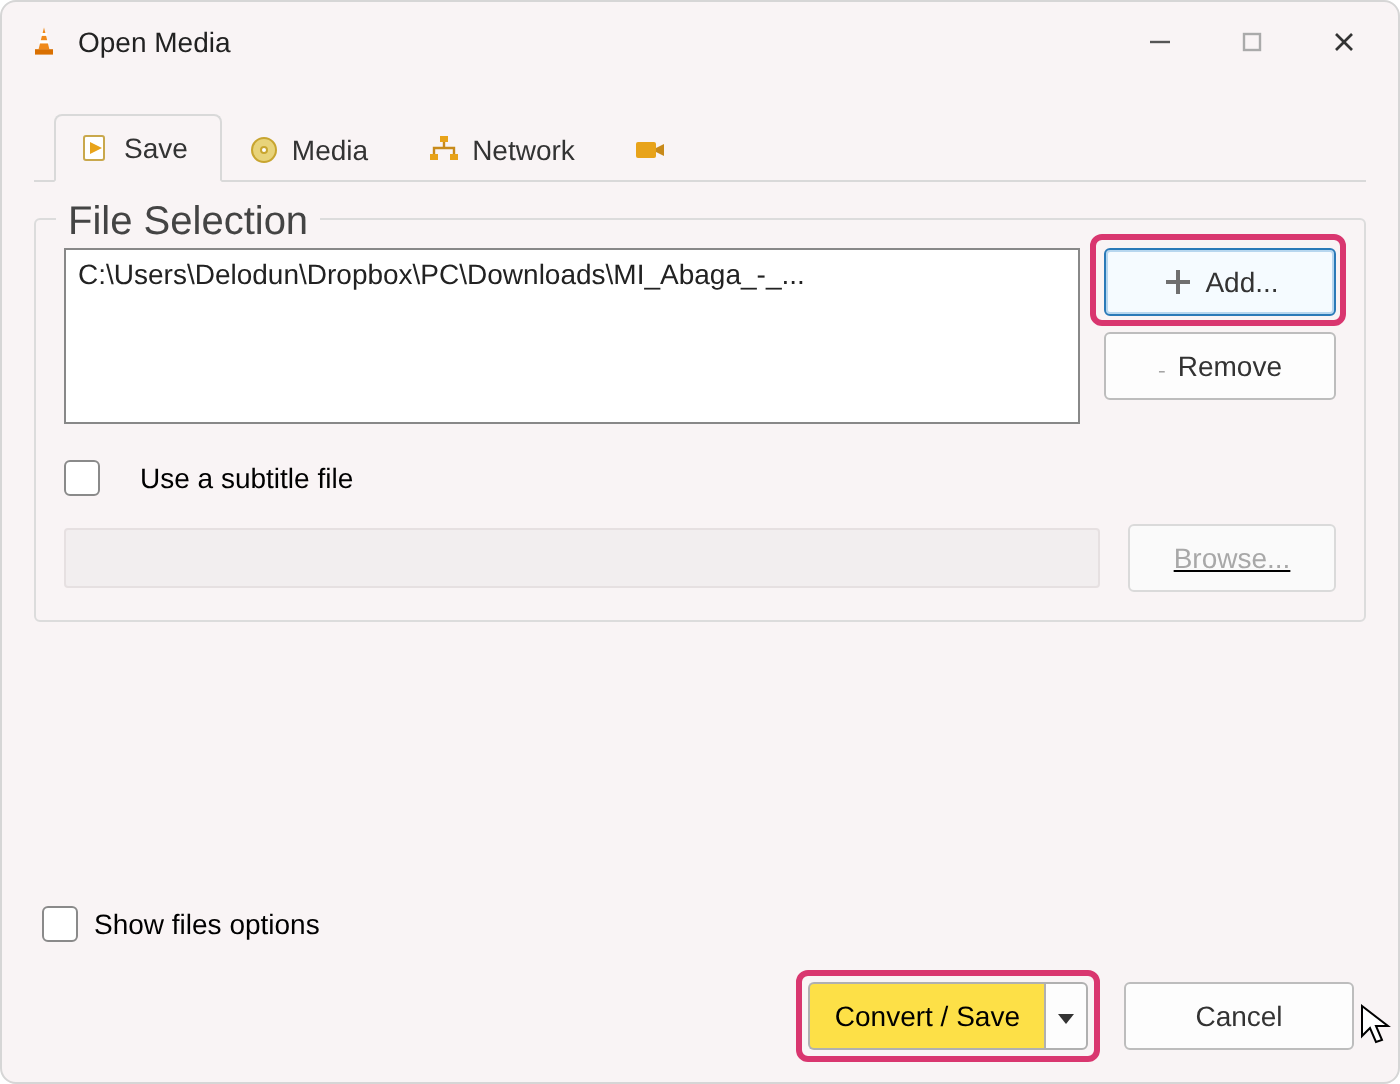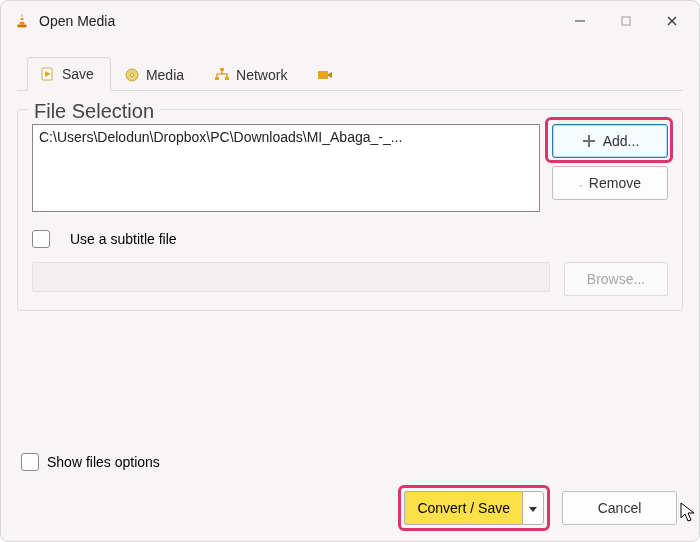--- a/index.html
+++ b/index.html
@@ -169,20 +169,22 @@
   .checkbox {
     width: 18px; height: 18px;
     border: 1px solid #8a8a8a;
     border-radius: 3px;
     background: #fff;
   }
   .subtitle-browse-row {
     margin-top: 14px;
     display: flex;
     gap: 14px;
+    align-items: center;
+    text-decoration: underline;
   }
   .subtitle-path {
     flex: 1;
     height: 30px;
     background: #f2eeef;
     border: 1px solid #e6e0e1;
     border-radius: 2px;
   }
   .btn.disabled {
     color: #a8a8a8;

